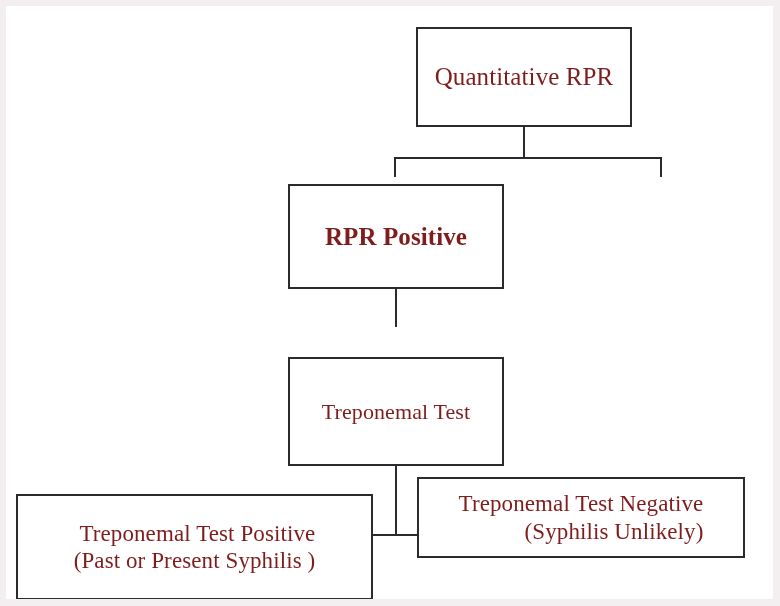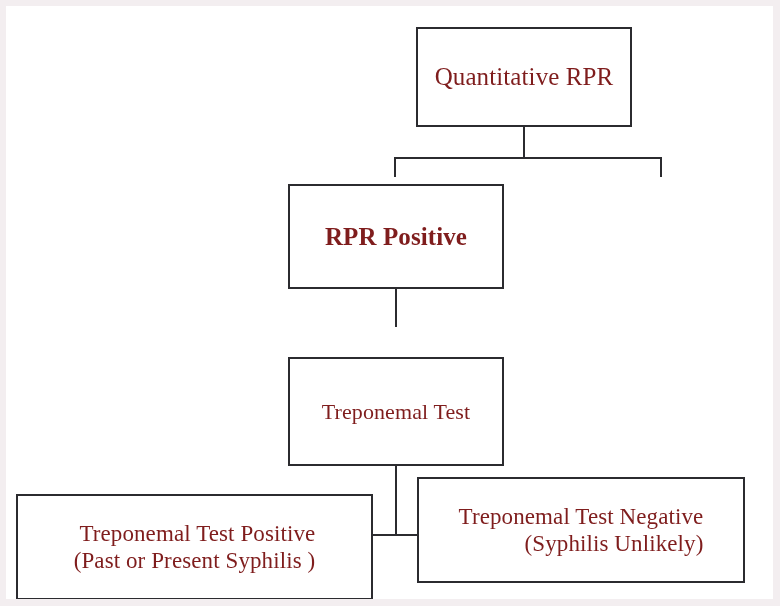--- a/index.html
+++ b/index.html
@@ -74,21 +74,21 @@
     font-size: 22px;
     margin-top: 32px;
   }
   #node-treponemal-positive {
     left: 10px;   top: 488px;
     width: 357px; height: 106px;
     font-size: 23px;
   }
   #node-treponemal-negative {
     left: 411px;  top: 471px;
-    width: 328px; height: 106px;
+    width: 328px; height: 81px;
     font-size: 23px;
   }
 
   
   .conn {
     position: absolute;
     background: #2b2b2f;
     z-index: 1;
   }
   .conn-v { width: 2px; }

